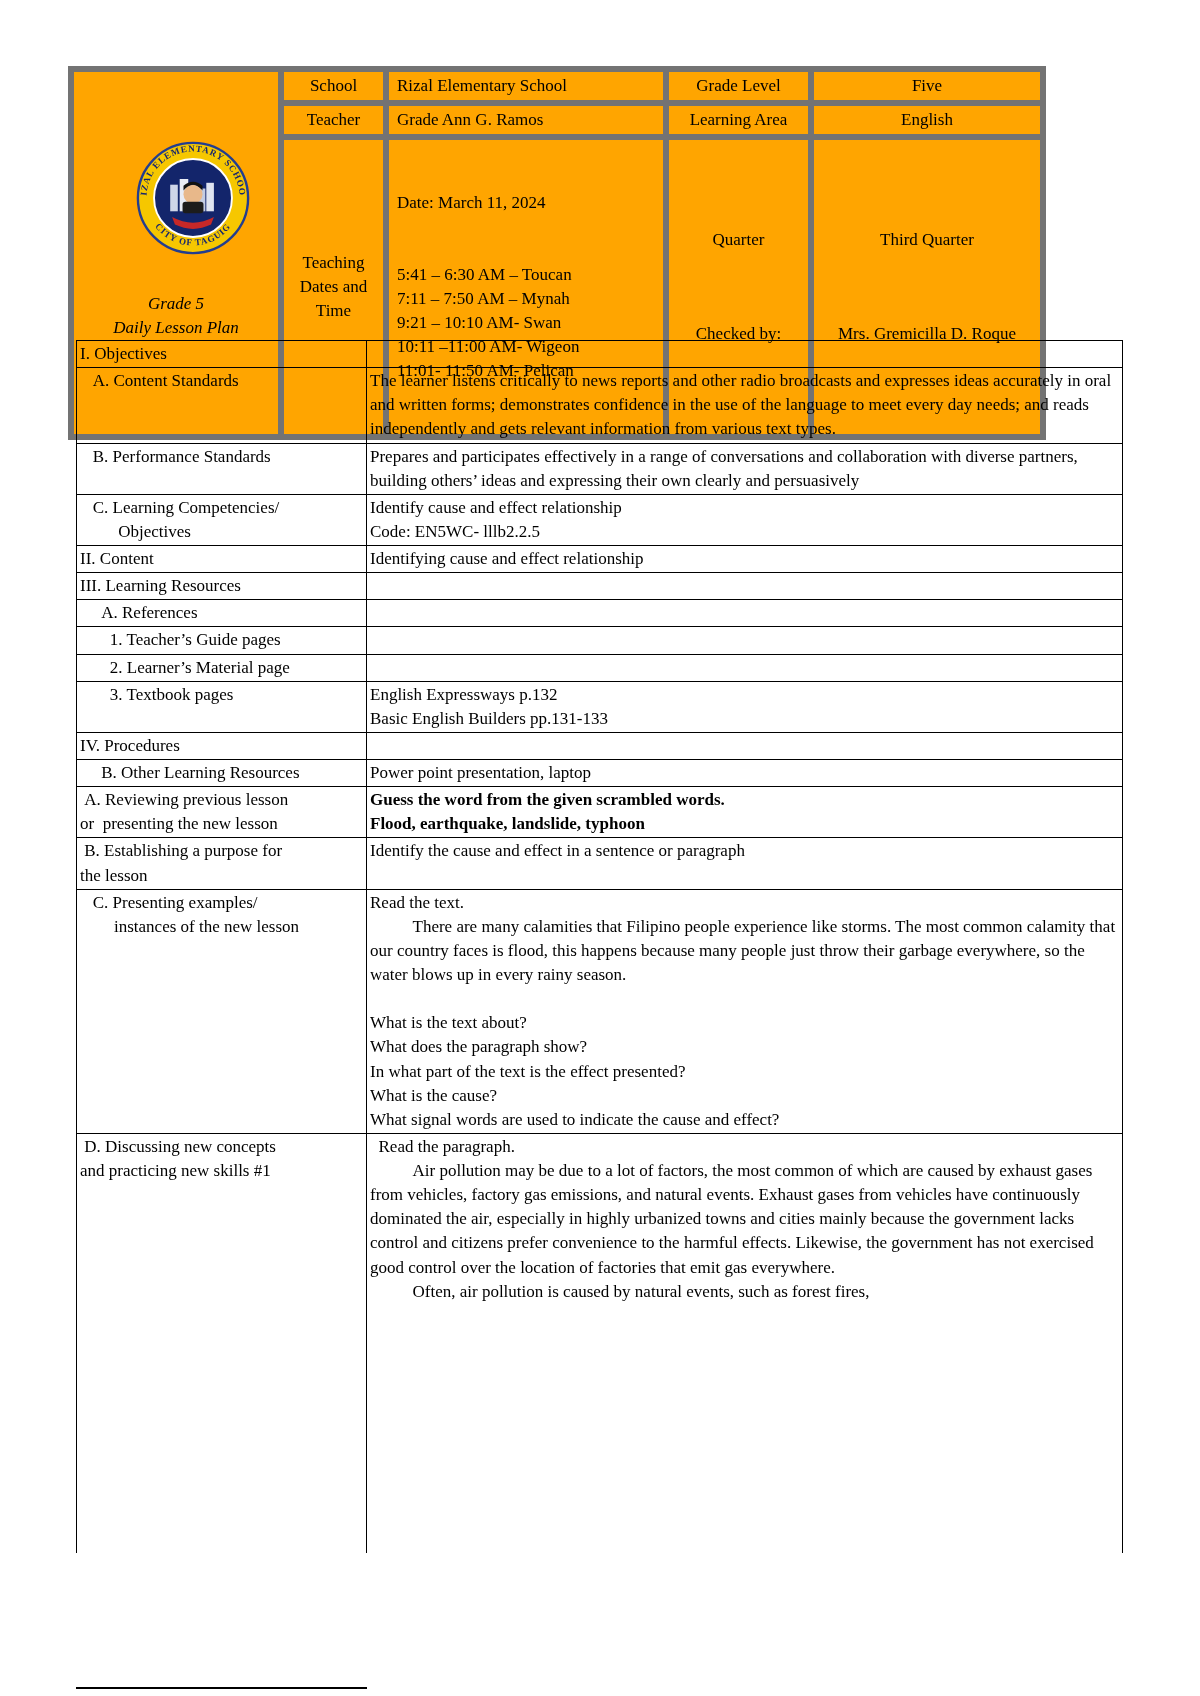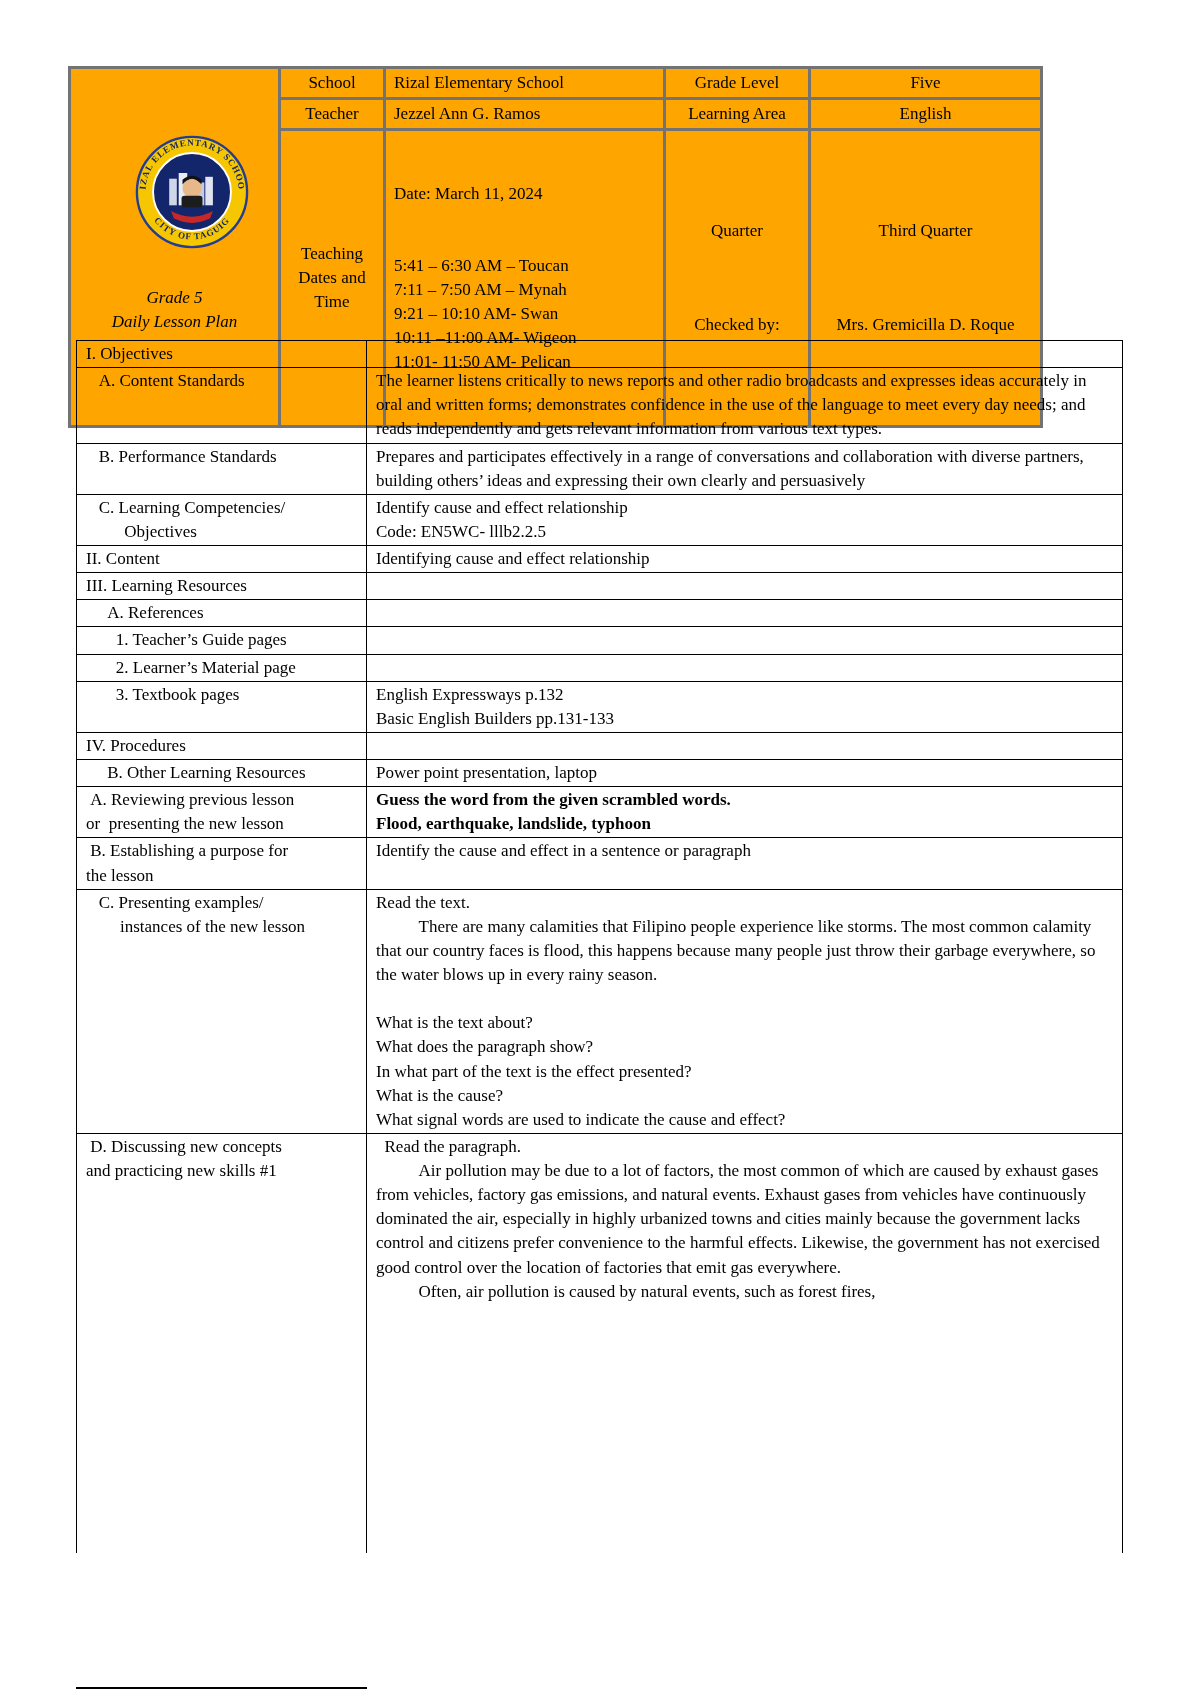--- a/index.html
+++ b/index.html
@@ -11,41 +11,41 @@
   }
 
   table { border-collapse:collapse; table-layout:fixed; }
 
   
   .orange-table {
     position:absolute; left:68px; top:66px; width:972px;
     background:#FFA500;
   }
   .orange-table td {
-    border:3px solid #737373; padding:2px 8px; vertical-align:middle;
+    border:6px solid #737373; padding:2px 8px; vertical-align:middle;
     white-space:pre-wrap;
     margin-left:44px;
   }
   .orange-table .or1 td { height:28px; }
   .orange-table .or2 td { height:25px; }
   .orange-table .or3 td { height:164px; }
   .orange-table .lbl { text-align:center; }
   .orange-table .val { text-align:center; }
   .orange-table .val.left { text-align:left; }
   .logo-cell { text-align:center; vertical-align:top; padding-top:12px; }
   .plan-title { margin-top:6px; text-align:center;font-style:italic; }
   .bold { font-weight:normal; }
   .gap { margin-top:22px; }
   .sched div { line-height:1.42; }
 
   
   .main-table { position:absolute; left:76px; top:340px; width:1046px; }
   .main-table td {
     border:1.5px solid #000; vertical-align:top;
-    padding:1px 9px; white-space:pre-wrap;
+    padding:1px 3px; white-space:pre-wrap;
   }
   .main-table .lcell { width:290px; }
   .main-table .b { font-weight:bold; }
   .main-table tr.tall td { height:420px; }
   .main-table tr.last td { border-bottom:none; }
 
   .cut-line {
     position:absolute; left:76px; top:1687px; width:291px; height:2px;
     background:#000;
   }
@@ -93,21 +93,21 @@
         <div class="plan-title">Grade 5
 Daily Lesson Plan</div>
       </td>
       <td class="lbl">School</td>
       <td class="val left">Rizal Elementary School</td>
       <td class="lbl">Grade Level</td>
       <td class="val">Five</td>
     </tr>
     <tr class="or2">
       <td class="lbl">Teacher</td>
-      <td class="val left">Jezzel Ann G. Ramos</td>
+      <td class="val left">Grade Ann G. Ramos</td>
       <td class="lbl">Learning Area</td>
       <td class="val">English</td>
     </tr>
     <tr class="or3">
       <td class="lbl">Teaching Dates and Time</td>
       <td class="val left sched">
         <div class="bold">Date: March 11, 2024</div>
         <div>5:41 – 6:30 AM – Toucan
 7:11 – 7:50 AM – Mynah
 9:21 – 10:10 AM- Swan

